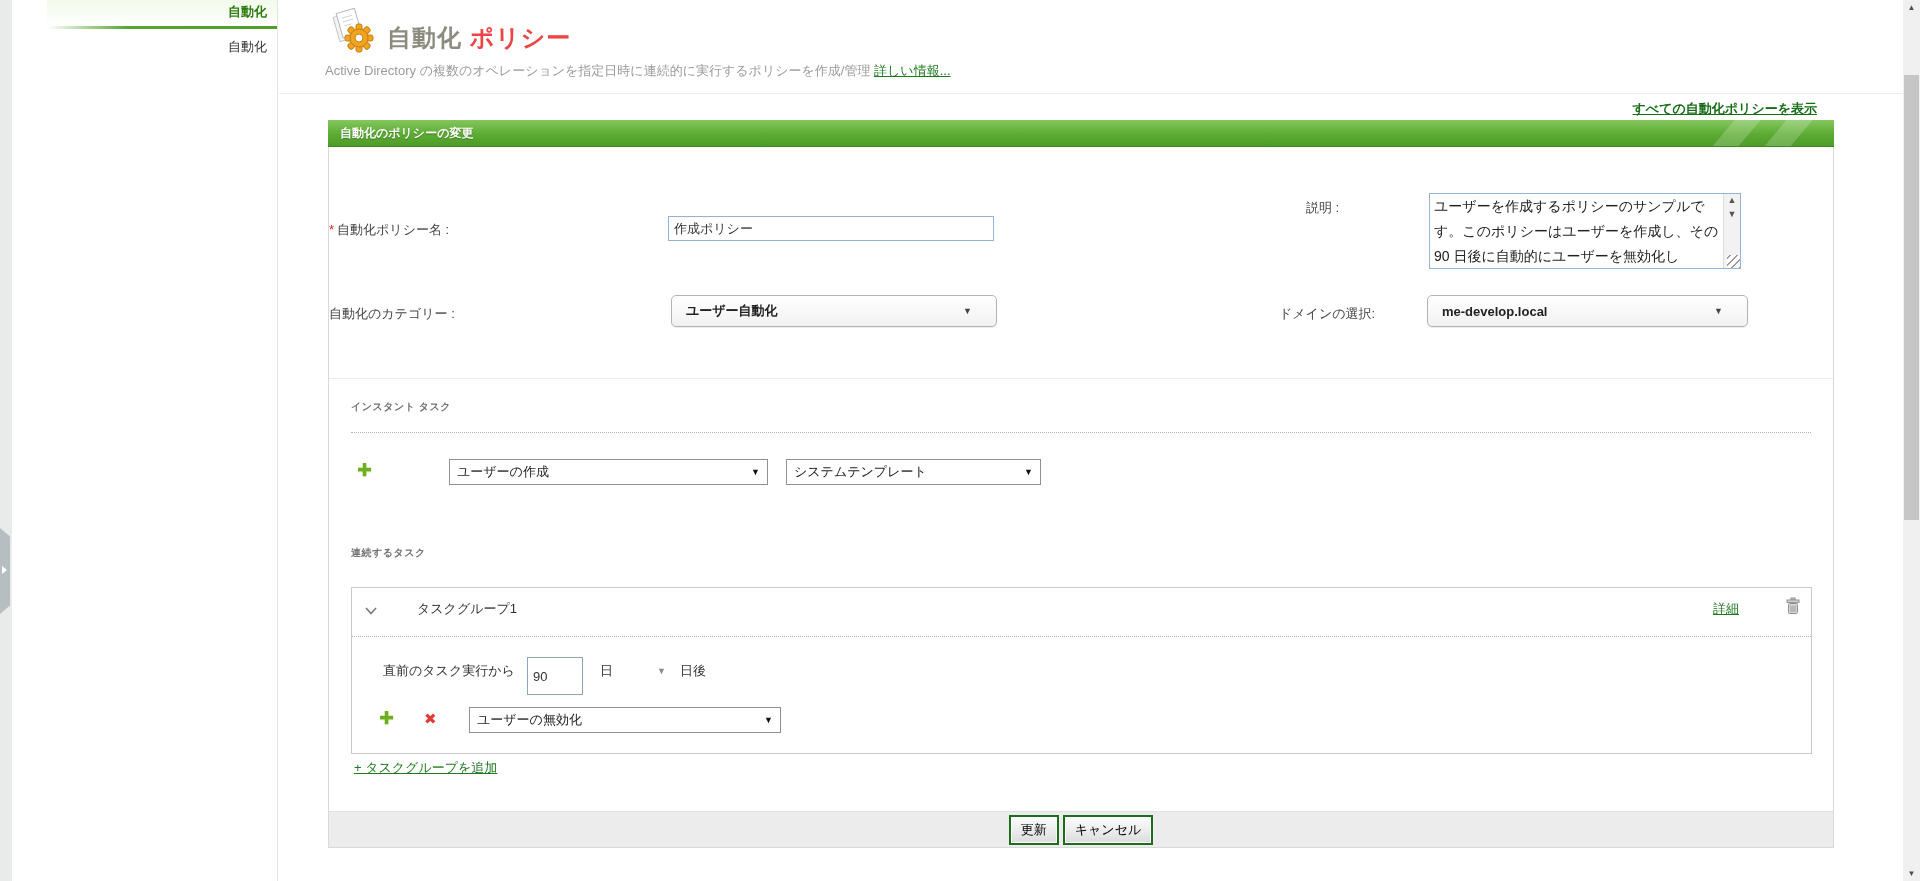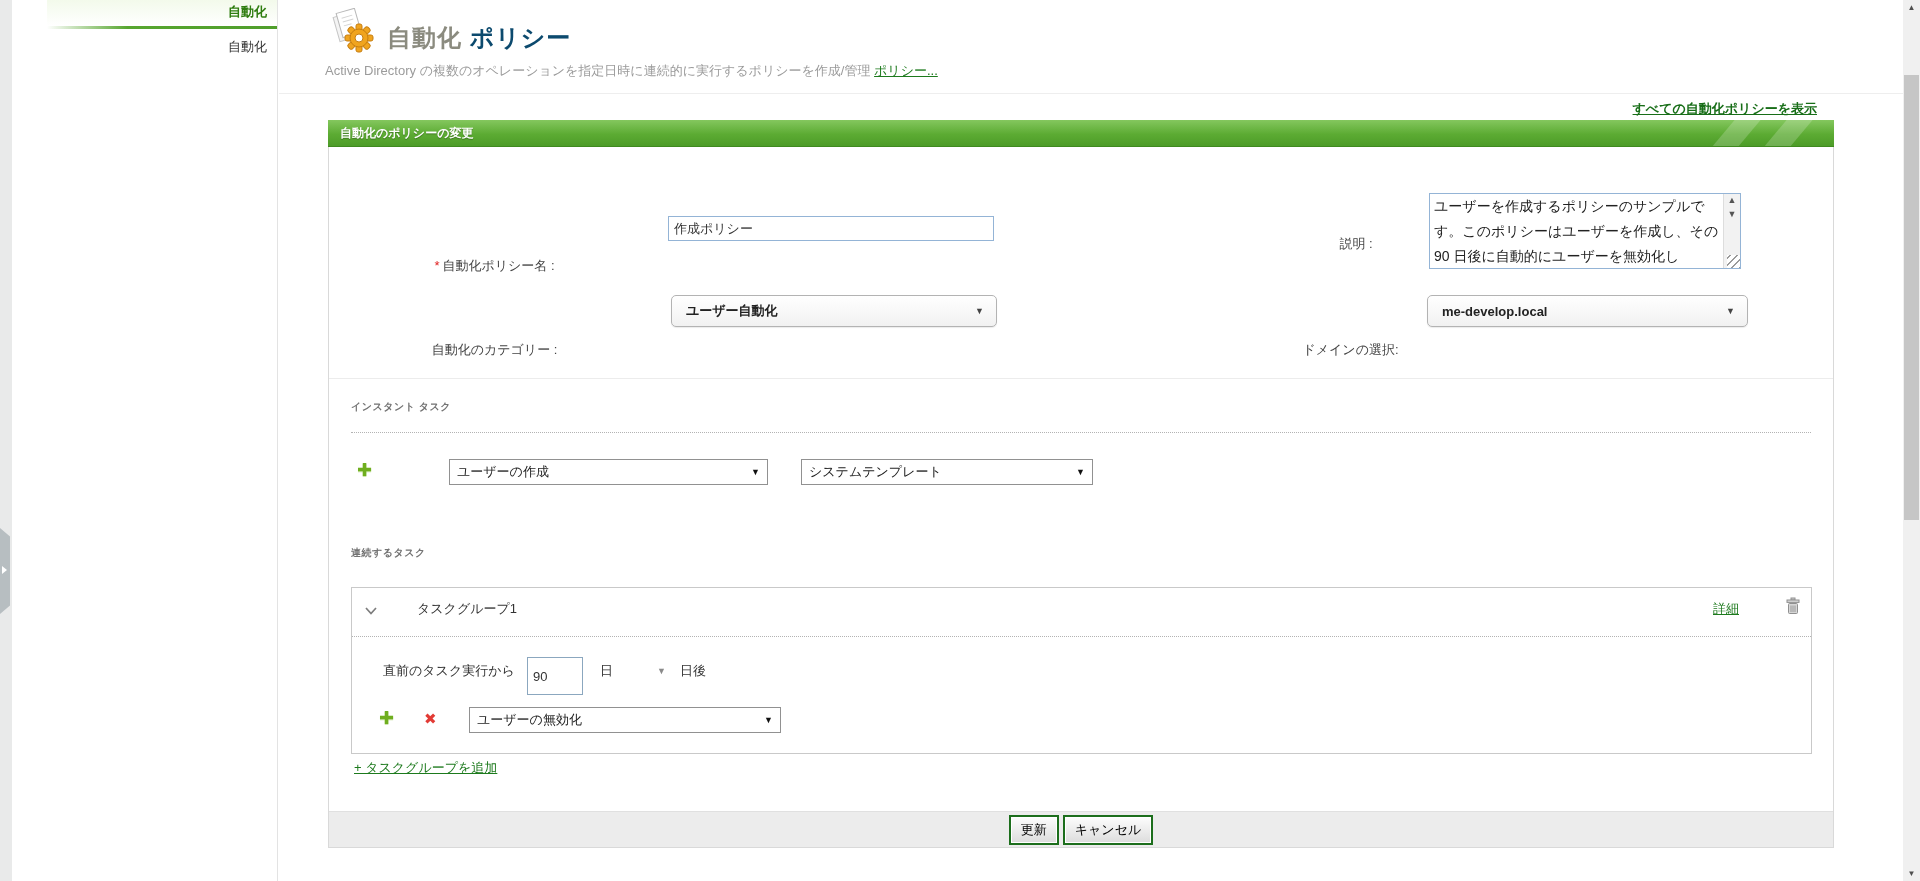--- a/index.html
+++ b/index.html
@@ -26,60 +26,60 @@
     font-size:13px; color:#333; cursor:pointer; background:#fff; }
   .menu-item.selected { background:linear-gradient(180deg,#f3fae9 0%,#cde6a6 45%,#a9d26e 78%,#c2e093 100%);
     border-top:1px solid #e4f2cf; border-bottom:1px solid #bcdc8e; }
 
   
   .main { position:absolute; left:279px; top:0; width:1624px; height:881px; background:#fff; }
   .page-header { position:relative; height:93px; }
   .hdr-icon { position:absolute; left:52px; top:8px; }
   .page-title { position:absolute; left:108px; top:22px; font-size:24px; font-weight:bold; letter-spacing:1px; }
   .t-gray { color:#8b8b7f; }
-  .t-green { color:#0c4a6e;margin-top:47px; }
+  .t-green { color:#ef4444;margin-top:47px; }
   .page-sub { position:absolute; left:46px; top:62px; font-size:13px; color:#9b9b9b; }
   a.green-link { color:#1d7a1d; text-decoration:underline; cursor:pointer; }
   .head-sep { border-bottom:1px solid #eeeeee; }
   .viewall-row { text-align:right; padding:5px 86px 0 0; height:26px; }
   .viewall-row a { font-size:13px; font-weight:bold; color:#186e18; text-decoration:underline; cursor:pointer; }
 
   
   .card { margin-left:49px; width:1506px; }
   .card-bar { position:relative; height:27px; overflow:hidden;
     background:linear-gradient(180deg,#84c75e 0%,#5cab33 55%,#4d9c28 100%);
     border-bottom:1px solid #3f8a1f; }
   .card-bar span { position:absolute; left:12px; top:5px; color:#fff; font-size:12px; font-weight:bold;
     text-shadow:0 1px 1px rgba(0,0,0,.3); }
   .bar-stripe { position:absolute; top:-5px; height:40px; width:26px; background:rgba(255,255,255,.20);
     transform:skewX(-40deg); }
   .bar-stripe.s1 { right:34px; } .bar-stripe.s2 { right:86px; }
   .card-body { position:relative; height:701px; background:#fff;
     border:1px solid #d9d9d9; border-top:none; }
 
-  .flabel { position:absolute; font-size:13px; color:#444; text-align:center;margin-top:36px; }
+  .flabel { position:absolute; font-size:13px; color:#444; text-align:left; }
   .req { color:#e02020; margin-right:3px; }
 
   .text-input { position:absolute; border:1px solid #94b4d6; background:#fff; font-size:13px;
     padding:8px 5px; font-family:inherit; color:#333; }
 
   
   .desc-box { position:absolute; left:1100px; top:46px; width:312px; height:76px;
     border:1px solid #94b4d6; background:#fff; display:flex; }
   .desc-text { flex:1; font-size:14px; line-height:25px; padding:0 4px; overflow:hidden; color:#222; }
   .desc-scroll { width:17px; background:#f2f2f2; border-left:1px solid #ddd; position:relative;
     display:flex; flex-direction:column; align-items:center; cursor:pointer; }
   .desc-scroll .up,.desc-scroll .dn { font-size:9px; color:#555; line-height:12px; height:14px; }
   .desc-grip { position:absolute; right:0; bottom:0; width:13px; height:13px;
     background:repeating-linear-gradient(135deg,#fff 0 2px,#9a9a9a 2px 3px,#fff 3px 5px); }
 
   
   .fancy-dd { position:absolute; height:32px; border:1px solid #b3b3b3; border-radius:5px;
     background:linear-gradient(180deg,#ffffff,#f1f1f1); box-shadow:0 1px 1px rgba(0,0,0,.08);
-    display:flex; align-items:center; justify-content:space-between; padding:0 12px 0 14px;
+    display:flex; align-items:center; justify-content:space-between; padding:0 24px 0 14px;
     font-size:13px; font-weight:bold; color:#222; cursor:pointer; }
   .dd-caret { font-size:9px; color:#444; }
 
   
   .nselect { position:absolute; height:26px; border:1px solid #919191; background:#fff;
     display:flex; align-items:center; justify-content:space-between; padding:0 7px;
     font-size:13px; color:#222; cursor:pointer; }
   .nselect .dd-caret { color:#111; }
 
   .section-h { position:absolute; font-size:10px; font-weight:bold; color:#737373; letter-spacing:.5px; }
@@ -154,21 +154,21 @@
           <rect x="25" y="16" width="6" height="7" rx="2" transform="rotate(270 28 30)"></rect>
           <rect x="25" y="16" width="6" height="7" rx="2" transform="rotate(315 28 30)"></rect>
           <circle cx="28" cy="30" r="9"></circle>
         </g>
         <circle cx="28" cy="30" r="4" fill="#fff" stroke="#c77f12"></circle>
       </svg>
     </span>
     <h1 class="page-title"><span class="t-gray">自動化</span>
       <span class="t-green">ポリシー</span></h1>
     <div class="page-sub"><span>Active Directory の複数のオペレーションを指定日時に連続的に実行するポリシーを作成/管理</span>
-      <a class="green-link">ポリシー...</a></div>
+      <a class="green-link">詳しい情報...</a></div>
   </header>
   <div class="head-sep"></div>
 
   <div class="viewall-row">
     <a>すべての自動化ポリシーを表示</a>
   </div>
 
   <section class="card">
     <div class="card-bar">
       <span>自動化のポリシーの変更</span>
@@ -205,21 +205,21 @@
 
       <div class="sep-soft" style="top:231px;"></div>
 
       <h2 class="section-h" style="left:22px;top:253px;">インスタント タスク</h2>
       <div class="dotline" style="left:22px;right:22px;top:285px;"></div>
       <span class="icon-btn plus-glyph" style="left:28px;top:314px;">✚</span>
       <div class="nselect" style="left:120px;top:312px;width:319px;">
           <span>ユーザーの作成</span>
           <span class="dd-caret">▼</span>
         </div>
-      <div class="nselect" style="left:472px;top:312px;width:292px;">
+      <div class="nselect" style="left:457px;top:312px;width:255px;">
           <span>システムテンプレート</span>
           <span class="dd-caret">▼</span>
         </div>
 
       <h2 class="section-h" style="left:22px;top:399px;">連続するタスク</h2>
 
       <div class="group-box">
         <span class="icon-btn" style="left:13px;top:13px;">
           <svg width="12" height="8" viewBox="0 0 12 8">
               <polyline points="1,1 6,6.5 11,1" fill="none" stroke="#7d7d7d" stroke-width="1.7"></polyline>

